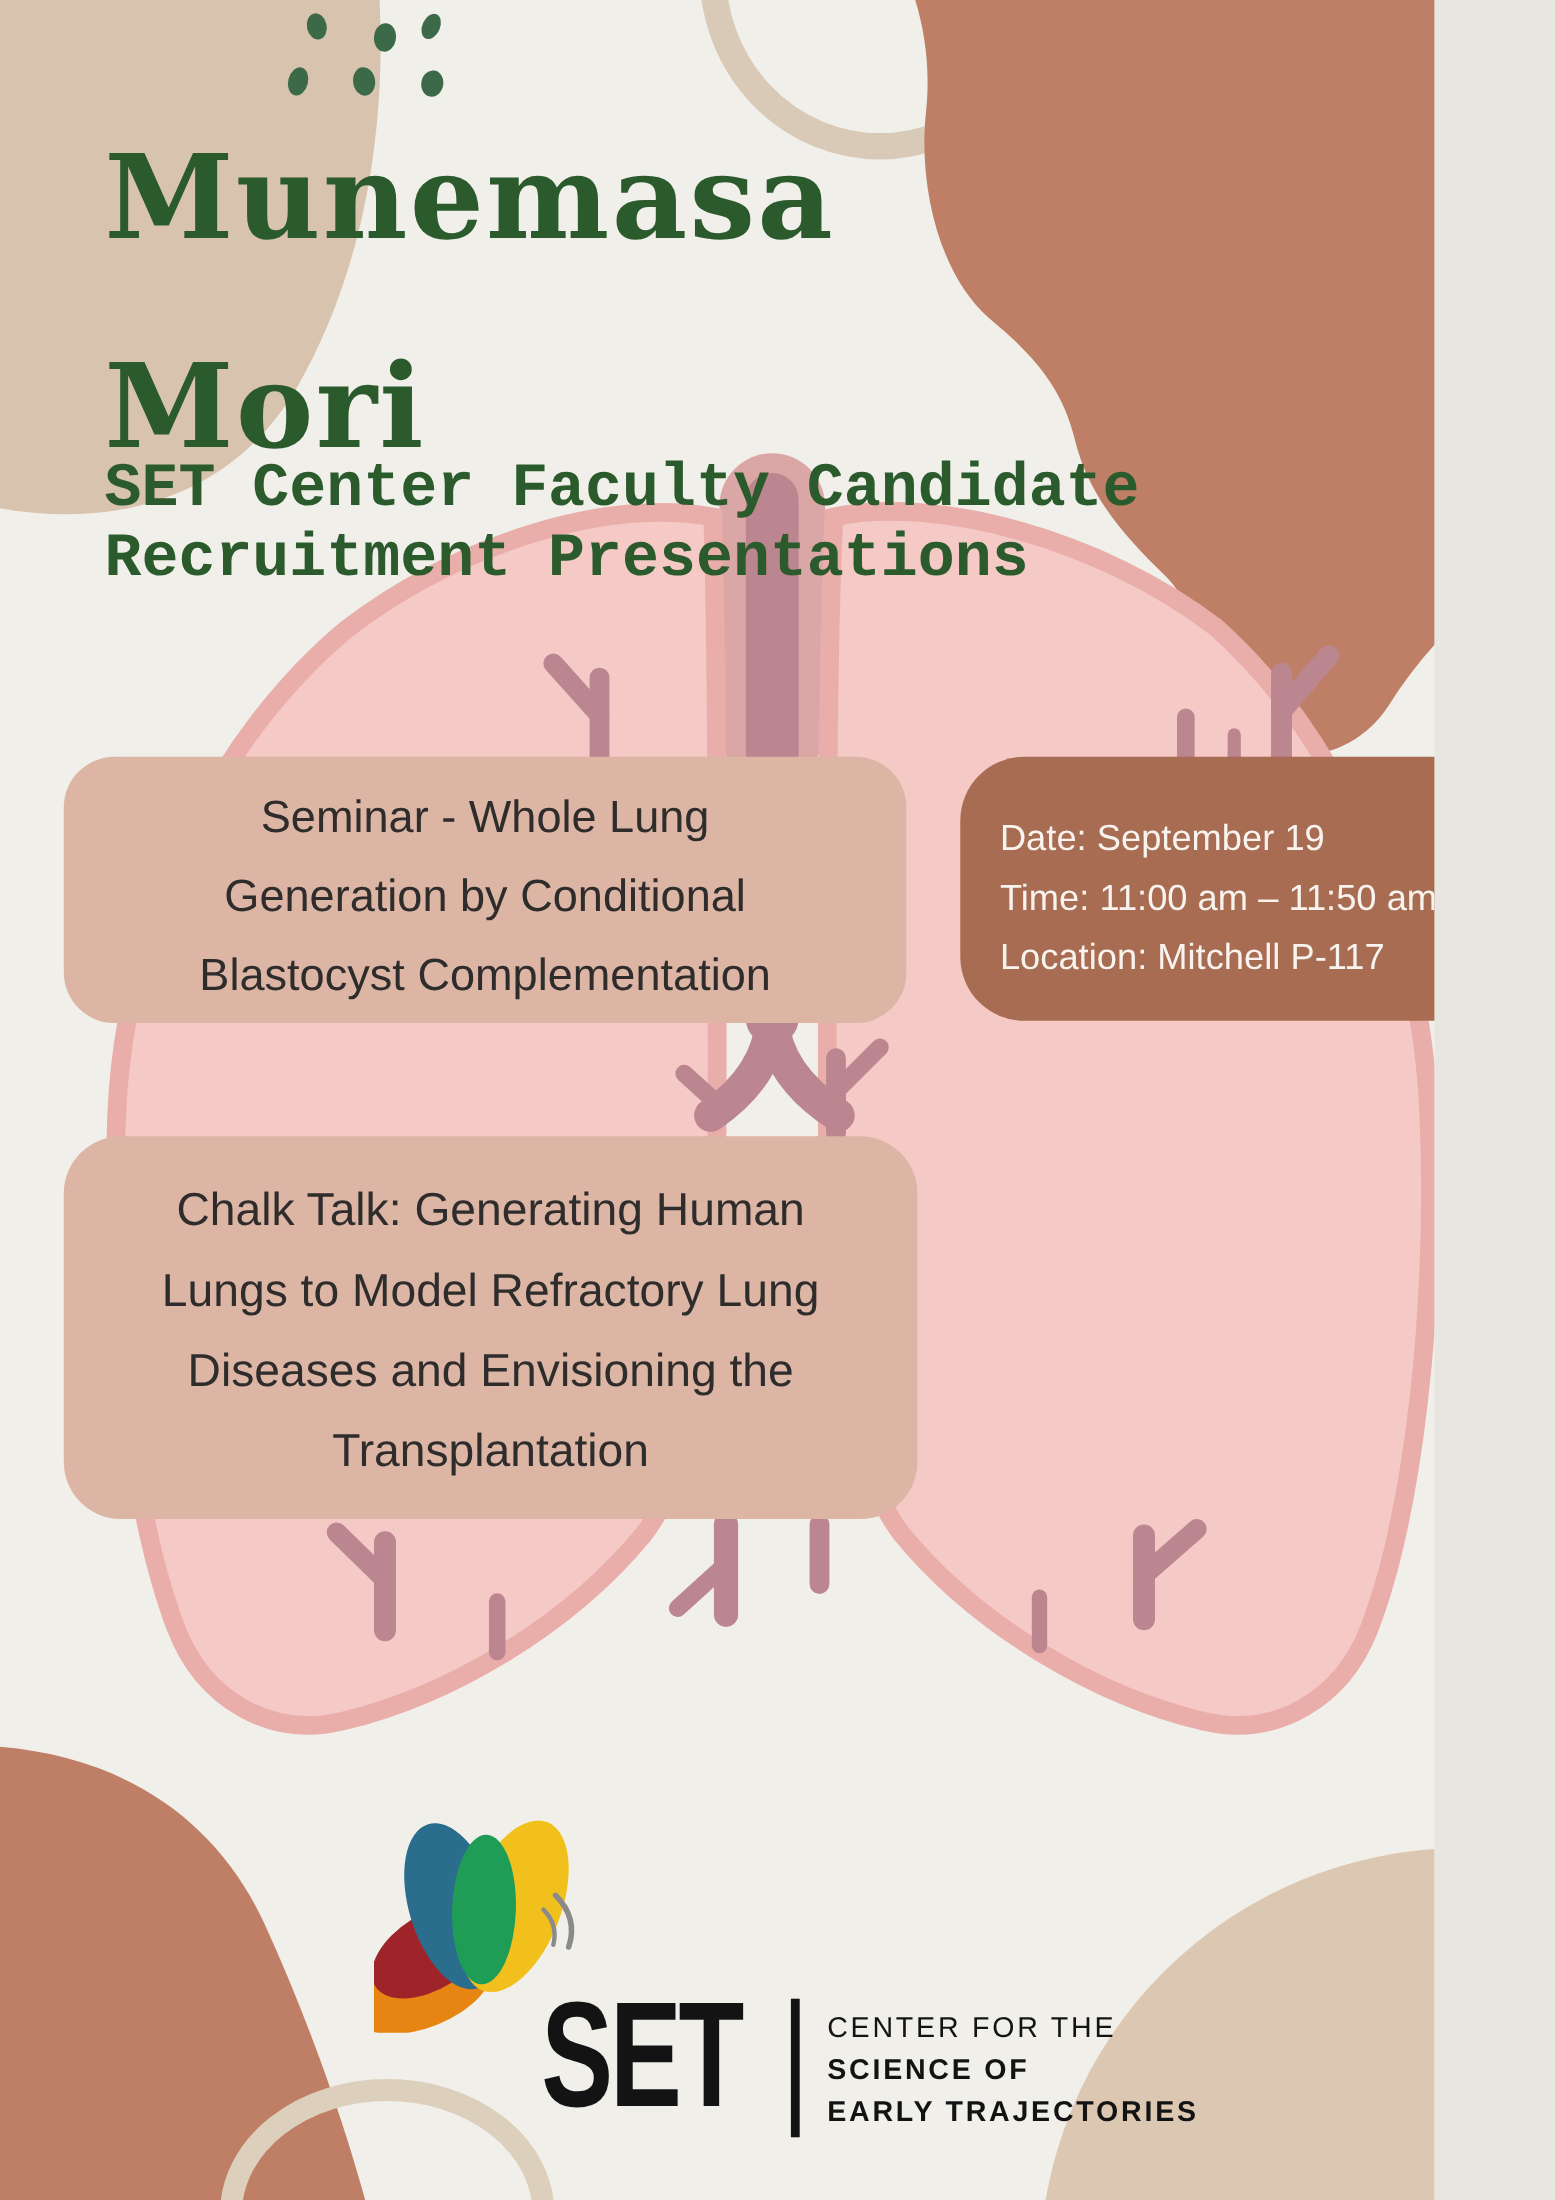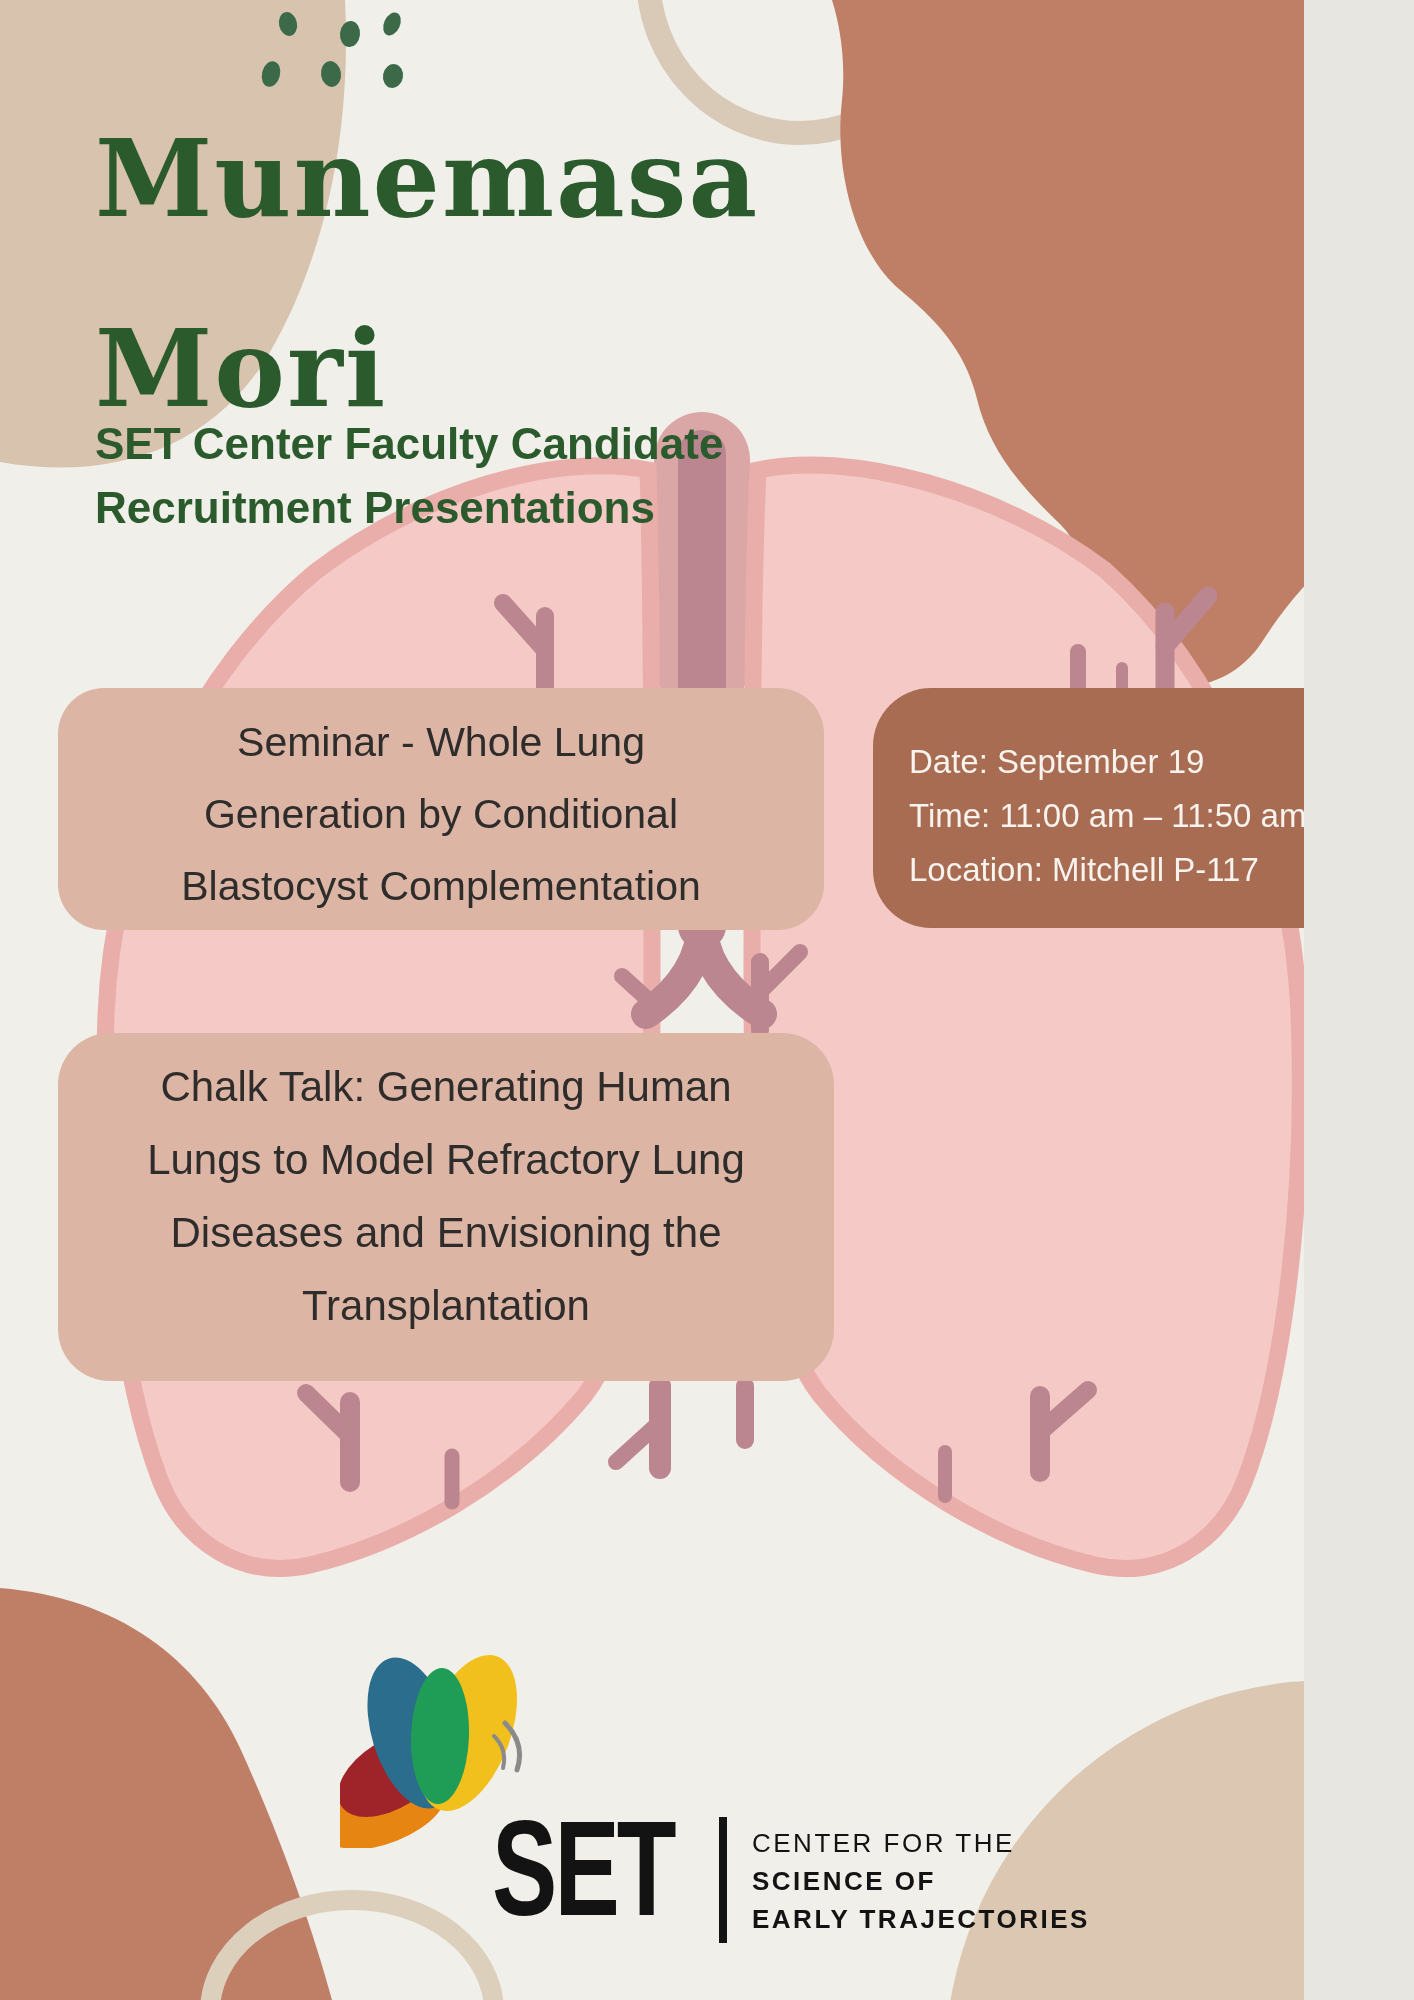--- a/index.html
+++ b/index.html
@@ -12,32 +12,32 @@
   .bg-svg{position:absolute;left:0;top:0;width:1414px;height:2000px;z-index:0;}
 
   .title{
     position:absolute;left:95px;top:84px;z-index:2;
     font-family:"DejaVu Serif",serif;font-weight:700;
     font-size:106px;line-height:190px;color:#2b5b2d;
     letter-spacing:2px;
   }
   .subtitle{
     position:absolute;left:95px;top:412px;z-index:2;
-    font-family:Liberation Sans, sans-serif;font-weight:700;
-    font-size:44px;line-height:64px;color:#2b5b2d;
+    font-family:Liberation Mono, monospace;font-weight:700;
+    font-size:56px;line-height:64px;color:#2b5b2d;
   }
 
   .event-panel{
     position:absolute;z-index:2;background:#dcb5a5;
     color:#2f2d2c;text-align:center;
   }
   .event-panel-1{left:58px;top:688px;width:766px;height:242px;border-radius:46px;
     font-size:41px;line-height:72px;padding-top:18px;}
   .event-panel-2{left:58px;top:1033px;width:776px;height:348px;border-radius:52px;
-    font-size:42px;line-height:73px;padding-top:17px;}
+    font-size:42px;line-height:73px;padding-top:30px;}
 
   .info-panel{
     position:absolute;z-index:2;background:#a76c51;color:#f8f3ee;
   }
   .info-panel-1{left:873px;top:688px;width:498px;height:240px;border-radius:58px;
     font-size:33px;line-height:54px;padding:47px 0 0 36px;}
   .info-panel-2{left:877px;top:1039px;width:514px;height:312px;border-radius:60px;
     font-size:34px;line-height:56px;padding:84px 0 0 36px;}
 
   .note{

